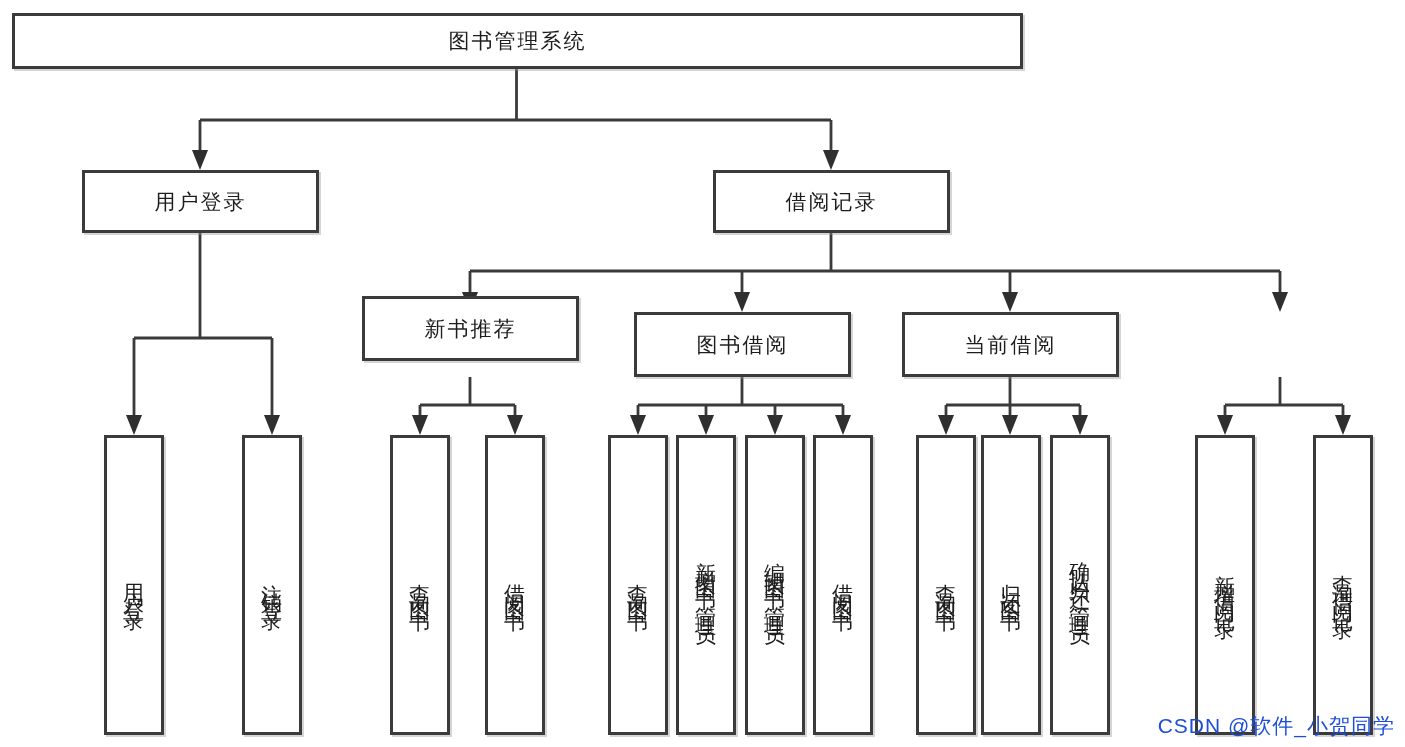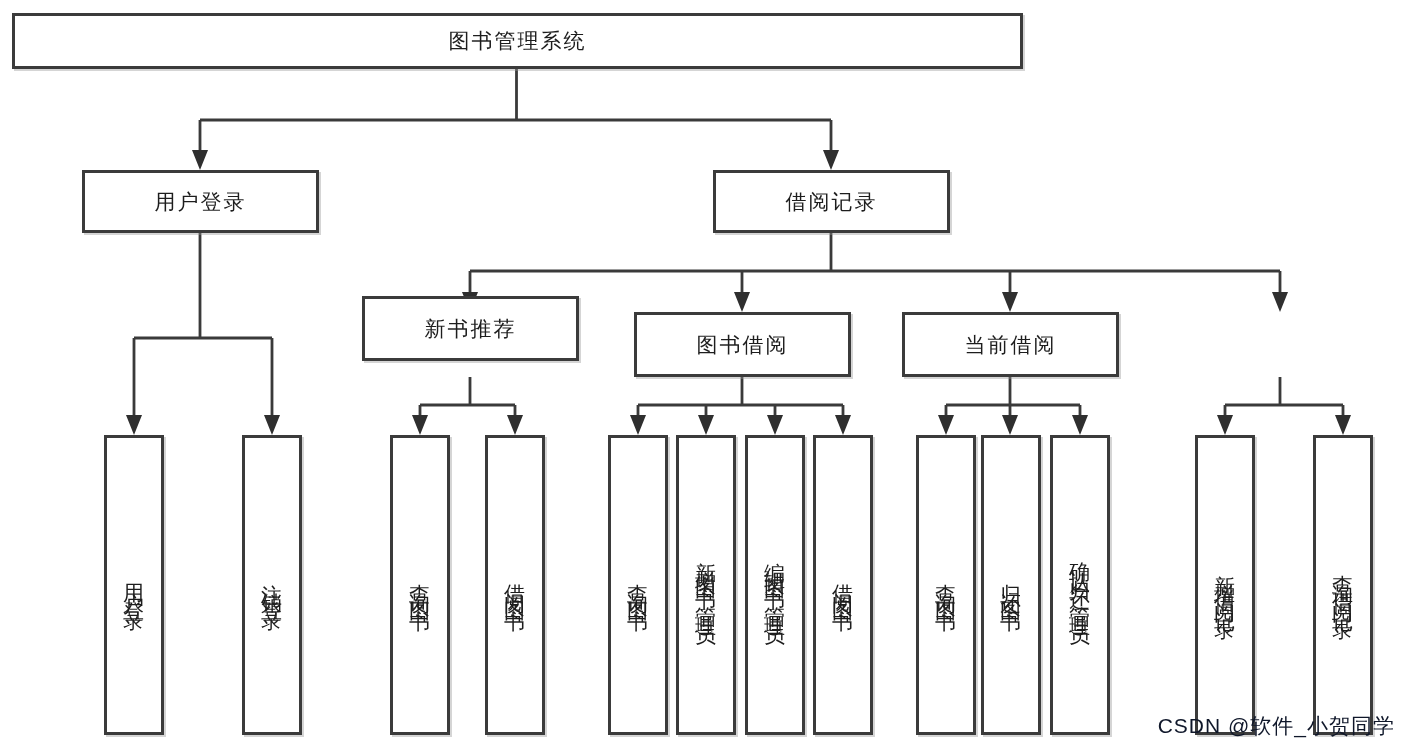--- a/index.html
+++ b/index.html
@@ -13,21 +13,21 @@
     border:3px solid #3b3b3b;box-shadow:2px 2px 0 rgba(150,150,150,.4);
     display:flex;align-items:center;justify-content:center;
     color:#1d1d1d;font-size:21px;letter-spacing:2px;
   }
   .leaf span{
     writing-mode:vertical-rl;text-orientation:mixed;
     letter-spacing:9px;line-height:1;
   }
   .watermark{
     position:absolute;right:14px;bottom:7px;
-    font-size:21px;color:#0f172a;letter-spacing:1px;text-align:right;
+    font-size:21px;color:#1d4ed8;letter-spacing:1px;text-align:right;
   }
 </style>
 </head>
 <body>
 
 <div class="stage">
 
   <svg class="connectors" width="1405" height="747" viewBox="0 0 1405 747">
     <g stroke="#3a3a3a" stroke-width="2.8" fill="none">
 

